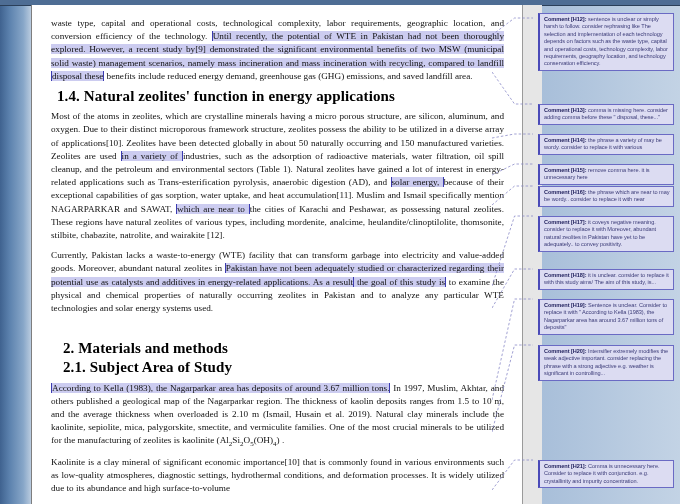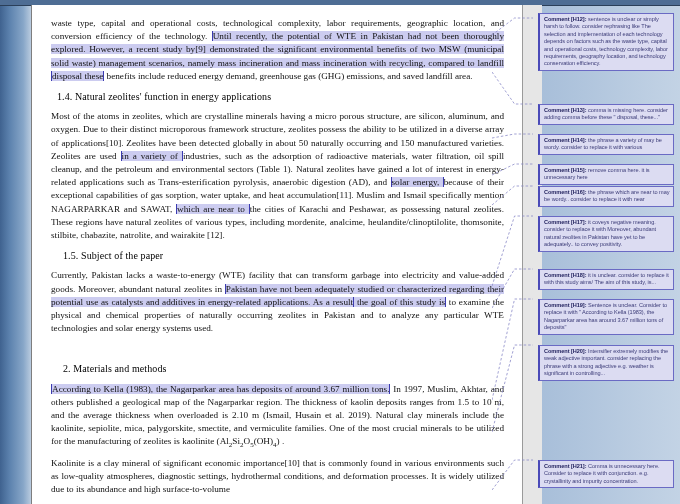--- a/index.html
+++ b/index.html
@@ -47,22 +47,22 @@
     color: #111;
     text-align: justify;
     font-family: "Liberation Serif", serif;
   }
   p.body-par {
     margin: 0 0 7px 0;
     text-align: justify;
   }
   p.tight { margin-bottom: 4px; }
   h3.heading {
-    font-size: 10px;
-    font-weight: normal;
+    font-size: 15px;
+    font-weight: bold;
     margin: 7px 0 7px 0;
     padding-left: 7px;
     color: #000;
     letter-spacing: 0.1px;
   }
   h3.heading.lvl1 { padding-left: 6px; }
   h3.heading.lvl2 { padding-left: 12px; }
 
   
   .hl {
@@ -123,26 +123,26 @@
 
   <div class="page">
     <div class="page-inner">
 
       <p class="body-par"><span>waste type, capital and operational costs, technological complexity, labor requirements, geographic location, and conversion efficiency of the technology. </span><span class="hl hl-edge-l">Until recently, the potential of WTE in Pakistan had not been thoroughly explored. However, a recent study by[9] demonstrated the significant environmental benefits of two MSW (municipal solid waste) management scenarios, namely mass incineration and mass incineration with recycling, compared to landfill </span><span class="hl hl-edge-l hl-edge-r">disposal these</span><span> benefits include reduced energy demand, greenhouse gas (GHG) emissions, and saved landfill area.</span></p>
 
       <h3 class="heading lvl1">1.4. Natural zeolites' function in energy applications</h3>
 
       <p class="body-par"><span>Most of the atoms in zeolites, which are crystalline minerals having a micro porous structure, are silicon, aluminum, and oxygen. Due to their distinct microporous framework structure, zeolites possess the ability to be utilized in a diverse array of applications[10]. Zeolites have been detected globally in about 50 naturally occurring and 150 manufactured varieties. Zeolites are used </span><span class="hl hl-edge-l hl-edge-r">in a variety of </span><span>industries, such as the adsorption of radioactive materials, water filtration, oil spill cleanup, and the petroleum and environmental sectors (Table 1). Natural zeolites have gained a lot of interest in energy-related applications such as Trans-esterification pyrolysis, anaerobic digestion (AD), and </span><span class="hl hl-edge-l hl-edge-r">solar energy, </span><span>because of their exceptional capabilities of gas sorption, water uptake, and heat accumulation[11]. Muslim and Ismail specifically mention NAGARPARKAR and SAWAT, </span><span class="hl hl-edge-l hl-edge-r">which are near to </span><span>the cities of Karachi and Peshawar, as possessing natural zeolites. These regions have natural zeolites of various types, including mordenite, analcime, heulandite/clinoptilolite, thomsonite, stilbite, chabazite, natrolite, and wairakite [12].</span></p>
 
-      <h3 class="heading lvl2">1.5. Subject of the paper</h3>
 
       <p class="body-par"><span>Currently, Pakistan lacks a waste-to-energy (WTE) facility that can transform garbage into electricity and value-added goods. Moreover, abundant natural zeolites in </span><span class="hl hl-edge-l">Pakistan have not been adequately studied or characterized regarding their potential use as catalysts and additives in energy-related applications. As a result</span><span class="hl hl-edge-l hl-edge-r"> the goal of this study is</span><span> to examine the physical and chemical properties of naturally occurring zeolites in Pakistan and to analyze any particular WTE technologies and solar energy systems used.</span></p>
 
       <h3 class="heading lvl2" style="margin-top:27px;">2. Materials and methods</h3>
 
+      <h3 class="heading lvl2" style="margin-top:-1px;">2.1. Subject Area of Study</h3>
 
       <p class="body-par tight"><span class="hl hl-edge-l hl-edge-r">According to Kella (1983), the Nagarparkar area has deposits of around 3.67 million tons.</span><span> In 1997, Muslim, Akhtar, and others published a geological map of the Nagarparkar region.  The thickness of kaolin deposits ranges from 1.5 to 10 m, and the average thickness when overloaded is 2.10 m (Ismail, Husain et al. 2019). Natural clay minerals include the kaolinite, sepiolite, mica, palygorskite, smectite, and vermiculite families. One of the most crucial minerals to be utilized for the manufacturing of zeolites is kaolinite (Al</span><span class="sub">2</span><span>Si</span><span class="sub">2</span><span>O</span><span class="sub">5</span><span>(OH)</span><span class="sub">4</span><span>) .</span></p>
 
       <p class="body-par">Kaolinite is a clay mineral of significant economic importance[10] that is commonly found in various environments such as low-quality atmospheres, diagnostic settings, hydrothermal conditions, and deformation processes. It is widely utilized due to its abundance and high surface-to-volume</p>
 
     </div>
   </div>
 
   <svg class="connectors" width="60" height="504" viewBox="0 0 60 504">
     <g id="conn-group" stroke="#8a8ac8" stroke-width="0.8" stroke-dasharray="2.5,2" fill="none">

